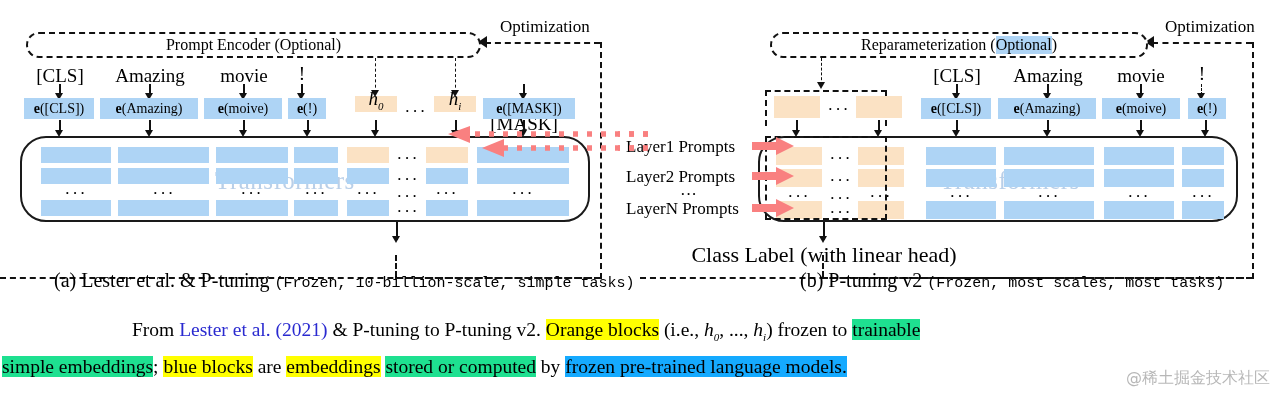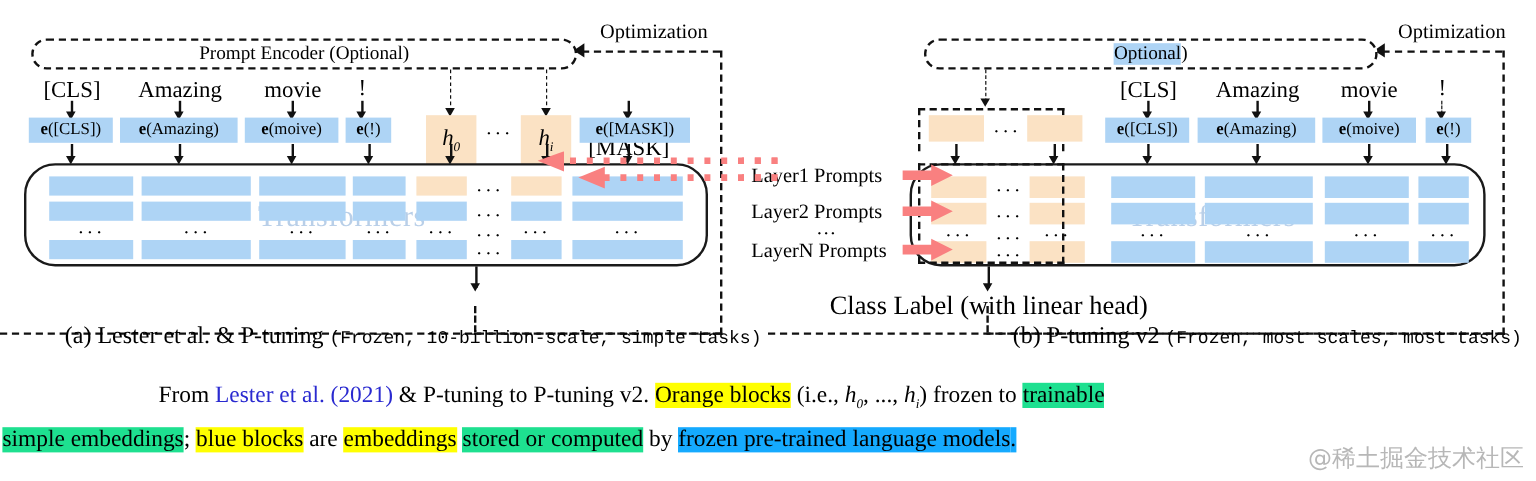--- a/index.html
+++ b/index.html
@@ -12,22 +12,22 @@
   .abs{position:absolute;}
 
   
   .word{font-size:19px;line-height:1;white-space:nowrap;text-align:center;}
   .emb{
     background:#aed4f5;font-size:14px;line-height:1;white-space:nowrap;
     display:flex;align-items:center;justify-content:center;height:21px;
   }
   .emb b{font-weight:bold;font-family:"Liberation Serif",serif;}
   .hblk{
-    background:#fbe2c4;display:flex;align-items:center;justify-content:center;
-    font-size:19px;font-style:italic;height:41px;white-space:nowrap;
+    background:#fbe2c4;display:flex;align-items:flex-end;justify-content:center;
+    font-size:19px;font-style:italic;height:16px;white-space:nowrap;
   }
   .hblk sub{font-size:11px;font-style:italic;}
   .dots{font-size:17px;letter-spacing:2px;line-height:1;color:#000;text-align:center;white-space:nowrap;}
 
   
   .tbox{
     border:2.5px solid #1a1a1a;border-radius:26px;background:#fff;
     box-sizing:border-box;
   }
   .tlabel{
@@ -70,21 +70,21 @@
   #caption .l1{padding-left:132px;}
   #caption .l2{padding-left:2px;}
   .cite{color:#2a2ad0;}
   .hy{background:#ffff00;}
   .hg{background:#1ee090;}
   .hb{background:#15aaff;}
   .mathi{font-style:italic;font-family:"Liberation Serif",serif;}
   .mathi sub{font-size:11px;}
 
   .wm{
-    position:absolute;right:10px;top:368px;font-size:20px;color:#8c8c8c;
+    position:absolute;right:10px;top:368px;font-size:16px;color:#8c8c8c;
     opacity:.62;white-space:nowrap;font-family:"DejaVu Sans",sans-serif;
   }
 </style>
 </head>
 <body>
 
 <div id="stage">
 
   <div class="abs" style="left:0;top:0;width:640px;height:300px;">
 
@@ -228,20 +228,21 @@
 
     <div class="abs dashR" style="left:0px;top:42px;width:612px;height:235px;border-top:0;border-left:0;border-bottom:2px dashed #111;"></div>
     <div class="abs dashT" style="left:512px;top:42px;width:100px;height:0;"></div>
     <div class="abs dashR" style="left:182px;top:255px;width:0;height:22px;"></div>
     <div class="abs dashT" style="left:182px;top:277px;width:430px;height:0;"></div>
     <div class="abs" style="left:505px;top:36px;width:0;height:0;border-top:6px solid transparent;border-bottom:6px solid transparent;border-right:9px solid #111;"></div>
 
     <span class="abs word" style="left:525px;top:18px;font-size:17px;">Optimization</span>
 
     <div class="abs capsule" style="left:130px;top:32px;width:378px;height:26px;">
+      <span>Reparameterization (</span>
         <span class="hl">Optional</span>
         <span>)</span>
     </div>
 
     <div class="abs vdash" style="left:181px;top:58px;height:27px;"></div>
     <div class="abs vhead" style="left:177px;top:82px;"></div>
 
     <span class="abs word" style="left:281px;top:66px;width:72px;">[CLS]</span>
     <span class="abs word" style="left:360px;top:66px;width:96px;">Amazing</span>
     <span class="abs word" style="left:463px;top:66px;width:76px;">movie</span>
@@ -351,21 +352,21 @@
 
     <svg class="abs" width="30" height="32" style="left:-22px;top:126px;" viewBox="0 0 30 32">
       <line x1="30" y1="8" x2="0" y2="8" stroke="#f98080" stroke-width="5.5" stroke-dasharray="5,9"></line>
       <line x1="30" y1="22" x2="0" y2="22" stroke="#f98080" stroke-width="5.5" stroke-dasharray="5,9"></line>
     </svg>
 
     <div class="abs vline" style="left:183px;top:222px;height:18px;"></div>
     <div class="abs vhead" style="left:179px;top:236px;"></div>
     <span class="abs word" style="left:50px;top:244px;width:268px;font-size:22px;">Class Label (with linear head)</span>
 
-    <div class="abs subcap" style="left:160px;top:270px;margin-left:44px;">
+    <div class="abs subcap" style="left:160px;top:270px;">
       <span>(b) P-tuning v2</span>
       <span class="small">(Frozen, most scales, most tasks)</span>
     </div>
   </div>
 
   <div id="caption">
     <div class="l1"><span>From </span><span class="cite">Lester et al. (2021)</span><span> &amp; P-tuning to P-tuning v2. </span><span class="hy">Orange blocks</span><span> (i.e., </span><span class="mathi"><span>h</span><sub>0</sub></span><span>, ..., </span><span class="mathi"><span>h</span><sub>i</sub></span><span>) frozen to </span><span class="hg">trainable</span></div>
 
     <div class="l2"><span class="hg">simple embeddings</span><span>; </span><span class="hy">blue blocks</span><span> are </span><span class="hy">embeddings</span><span> </span><span class="hg">stored or computed</span><span> by </span><span class="hb">frozen pre-trained language models</span><span class="hb">.</span></div>
   </div>

